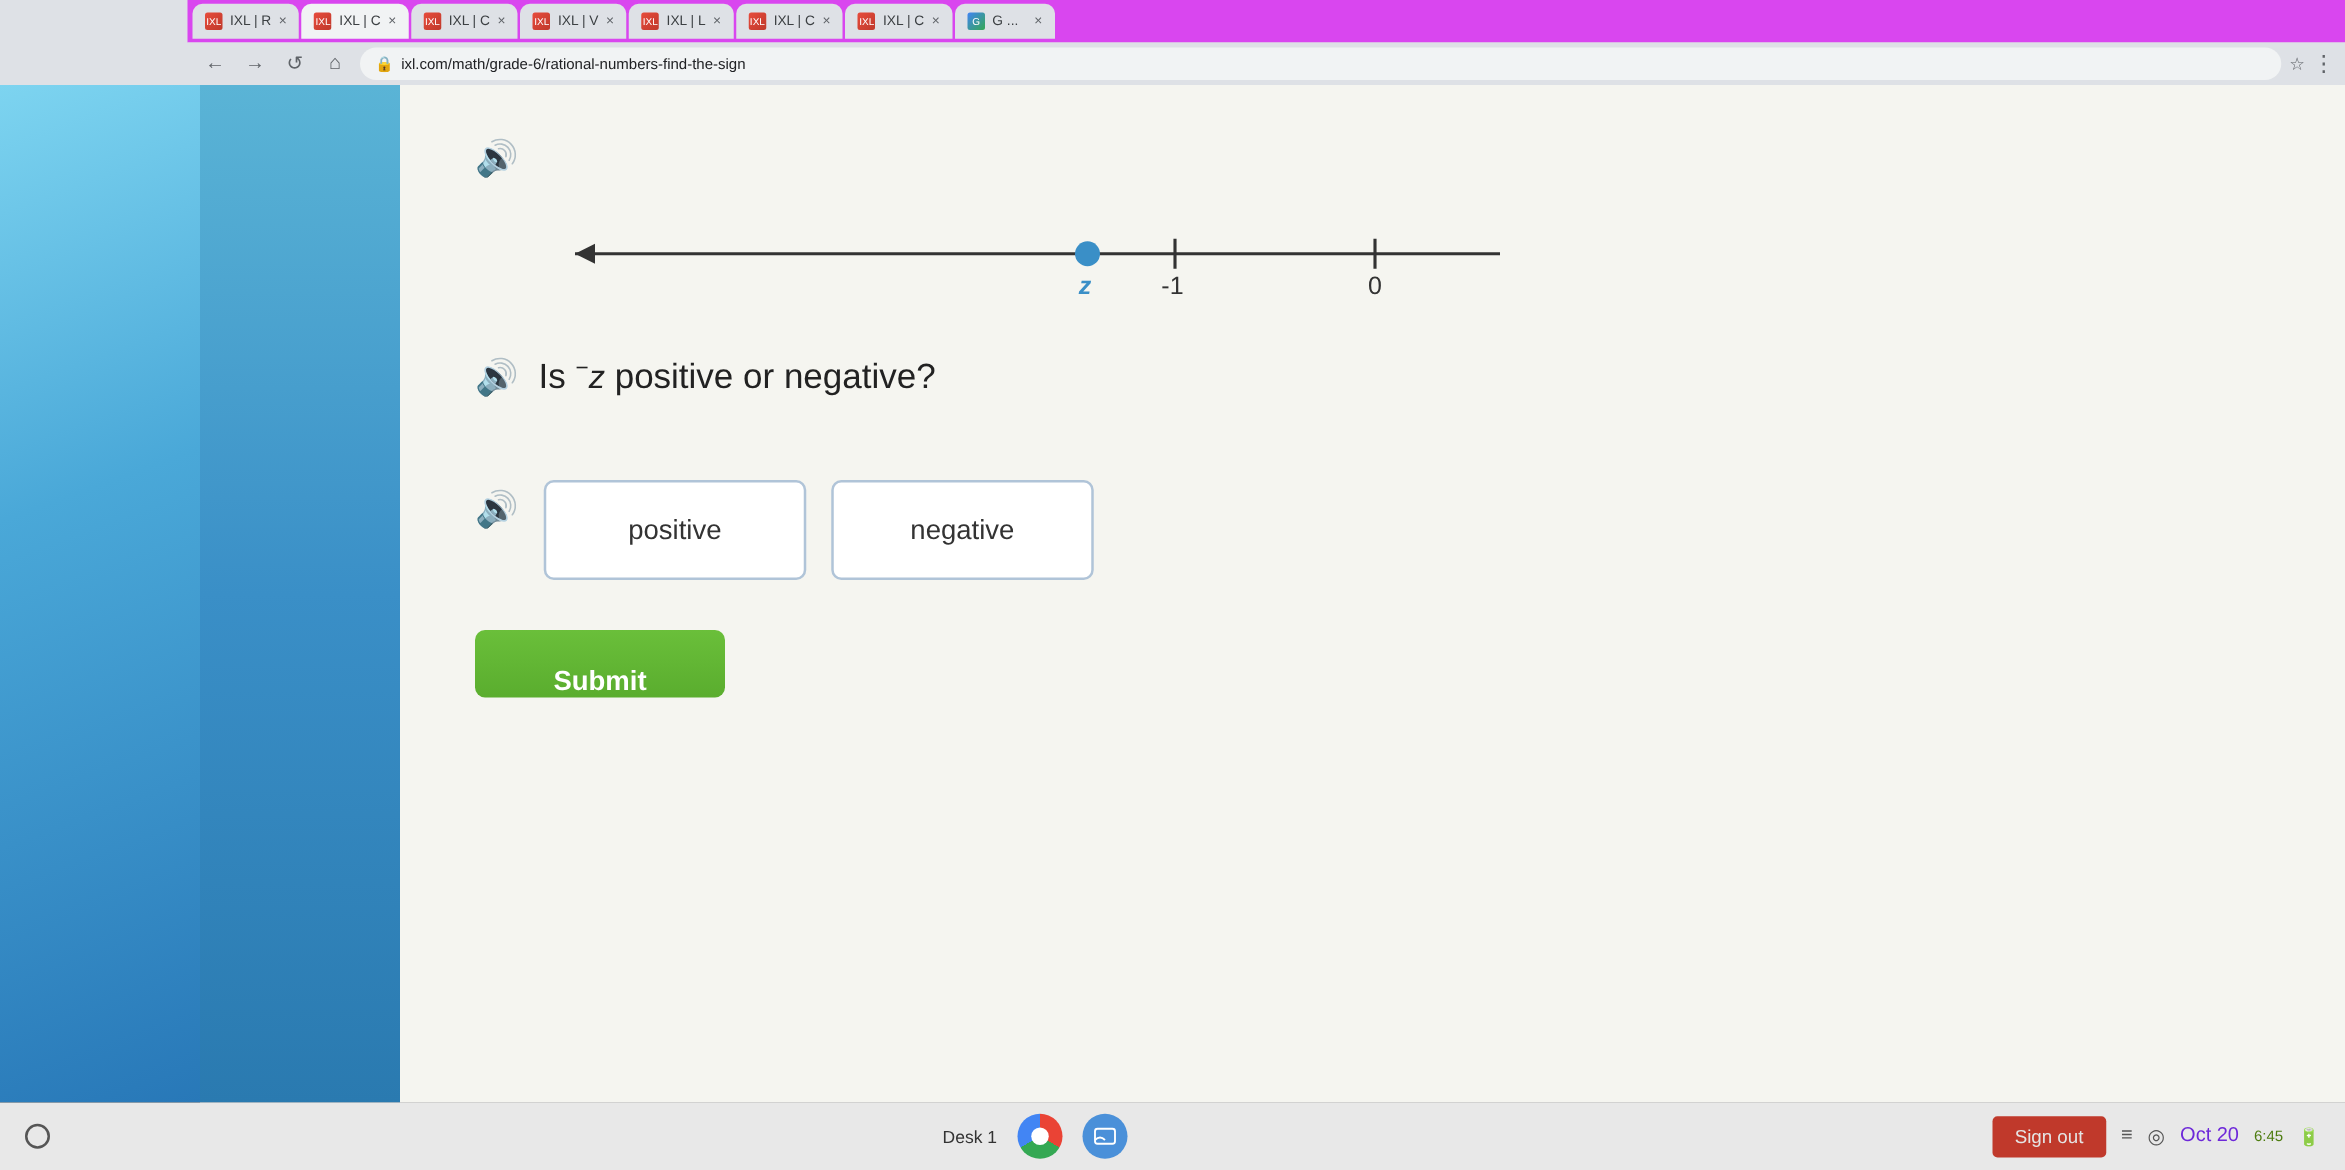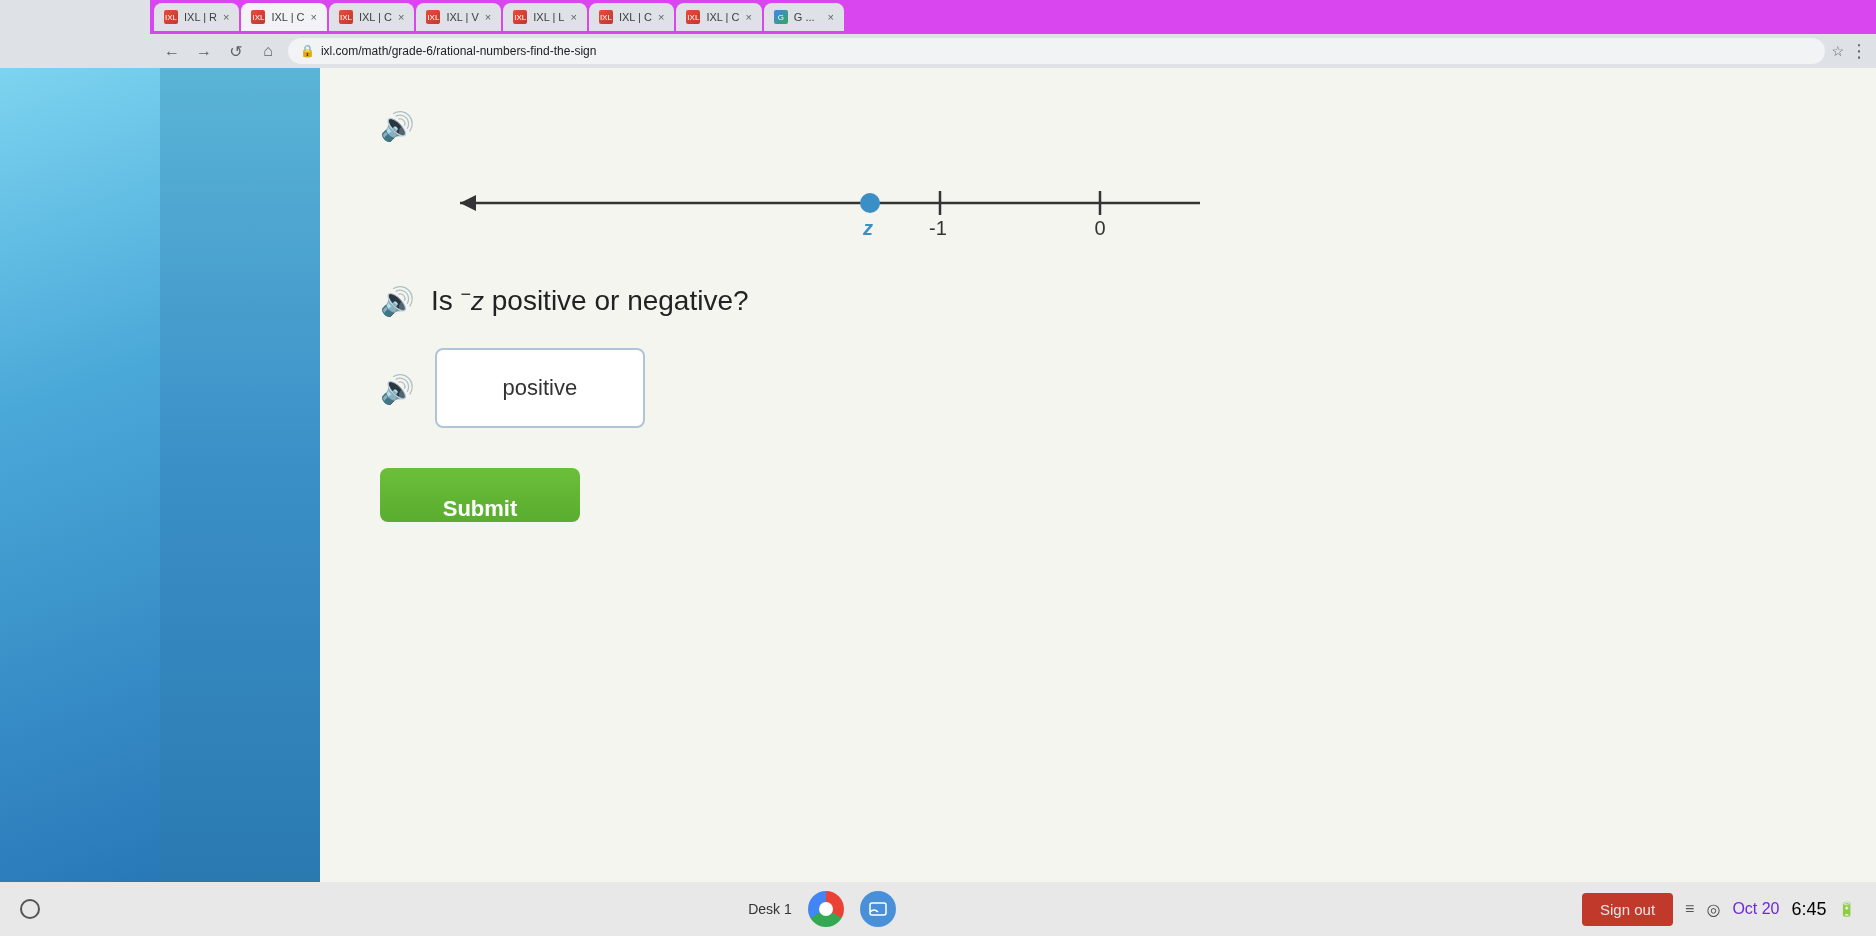--- a/index.html
+++ b/index.html
@@ -194,20 +194,21 @@
       height: 80px;
       background: white;
       border: 2px solid #b0c4d8;
       border-radius: 8px;
       font-size: 22px;
       color: #333;
       cursor: pointer;
       display: flex;
       align-items: center;
       justify-content: center;
+      margin-top: 36px;
     }
 
     
     .submit-btn {
       width: 200px;
       height: 54px;
       background: linear-gradient(to bottom, #6abf3a, #5aad2e);
       border: none;
       border-radius: 8px;
       color: white;
@@ -289,22 +290,22 @@
       background: #c0392b;
       color: #e5e5e5;
       border: none;
       padding: 8px 18px;
       border-radius: 4px;
       font-size: 15px;
       cursor: pointer;
     }
 
     .taskbar-time {
-      font-size: 18px;
-      color: #000000;
+      font-size: 12px;
+      color: #4d7c0f;
     }
 
     .taskbar-date {
       font-size: 16px;
       color: #6d28d9;
     }
 
     
     .left-panel-overlay {
       position: absolute;
@@ -415,20 +416,23 @@
         <span>Is</span>
         <sup style="font-size:18px;">−</sup><em style="font-size:26px;color:#222;">z</em>
         <span>positive or negative?</span>
       </span>
     </div>
 
     <div class="answers-row">
       <span class="speaker-icon">🔊</span>
       <button class="answer-btn">
         <span>positive</span>
+      </button>
+      <button class="answer-btn">
+        <span>negative</span>
       </button>
     </div>
 
     <button class="submit-btn">
       <span>Submit</span>
     </button>
 
   </div>
 </div>
 

